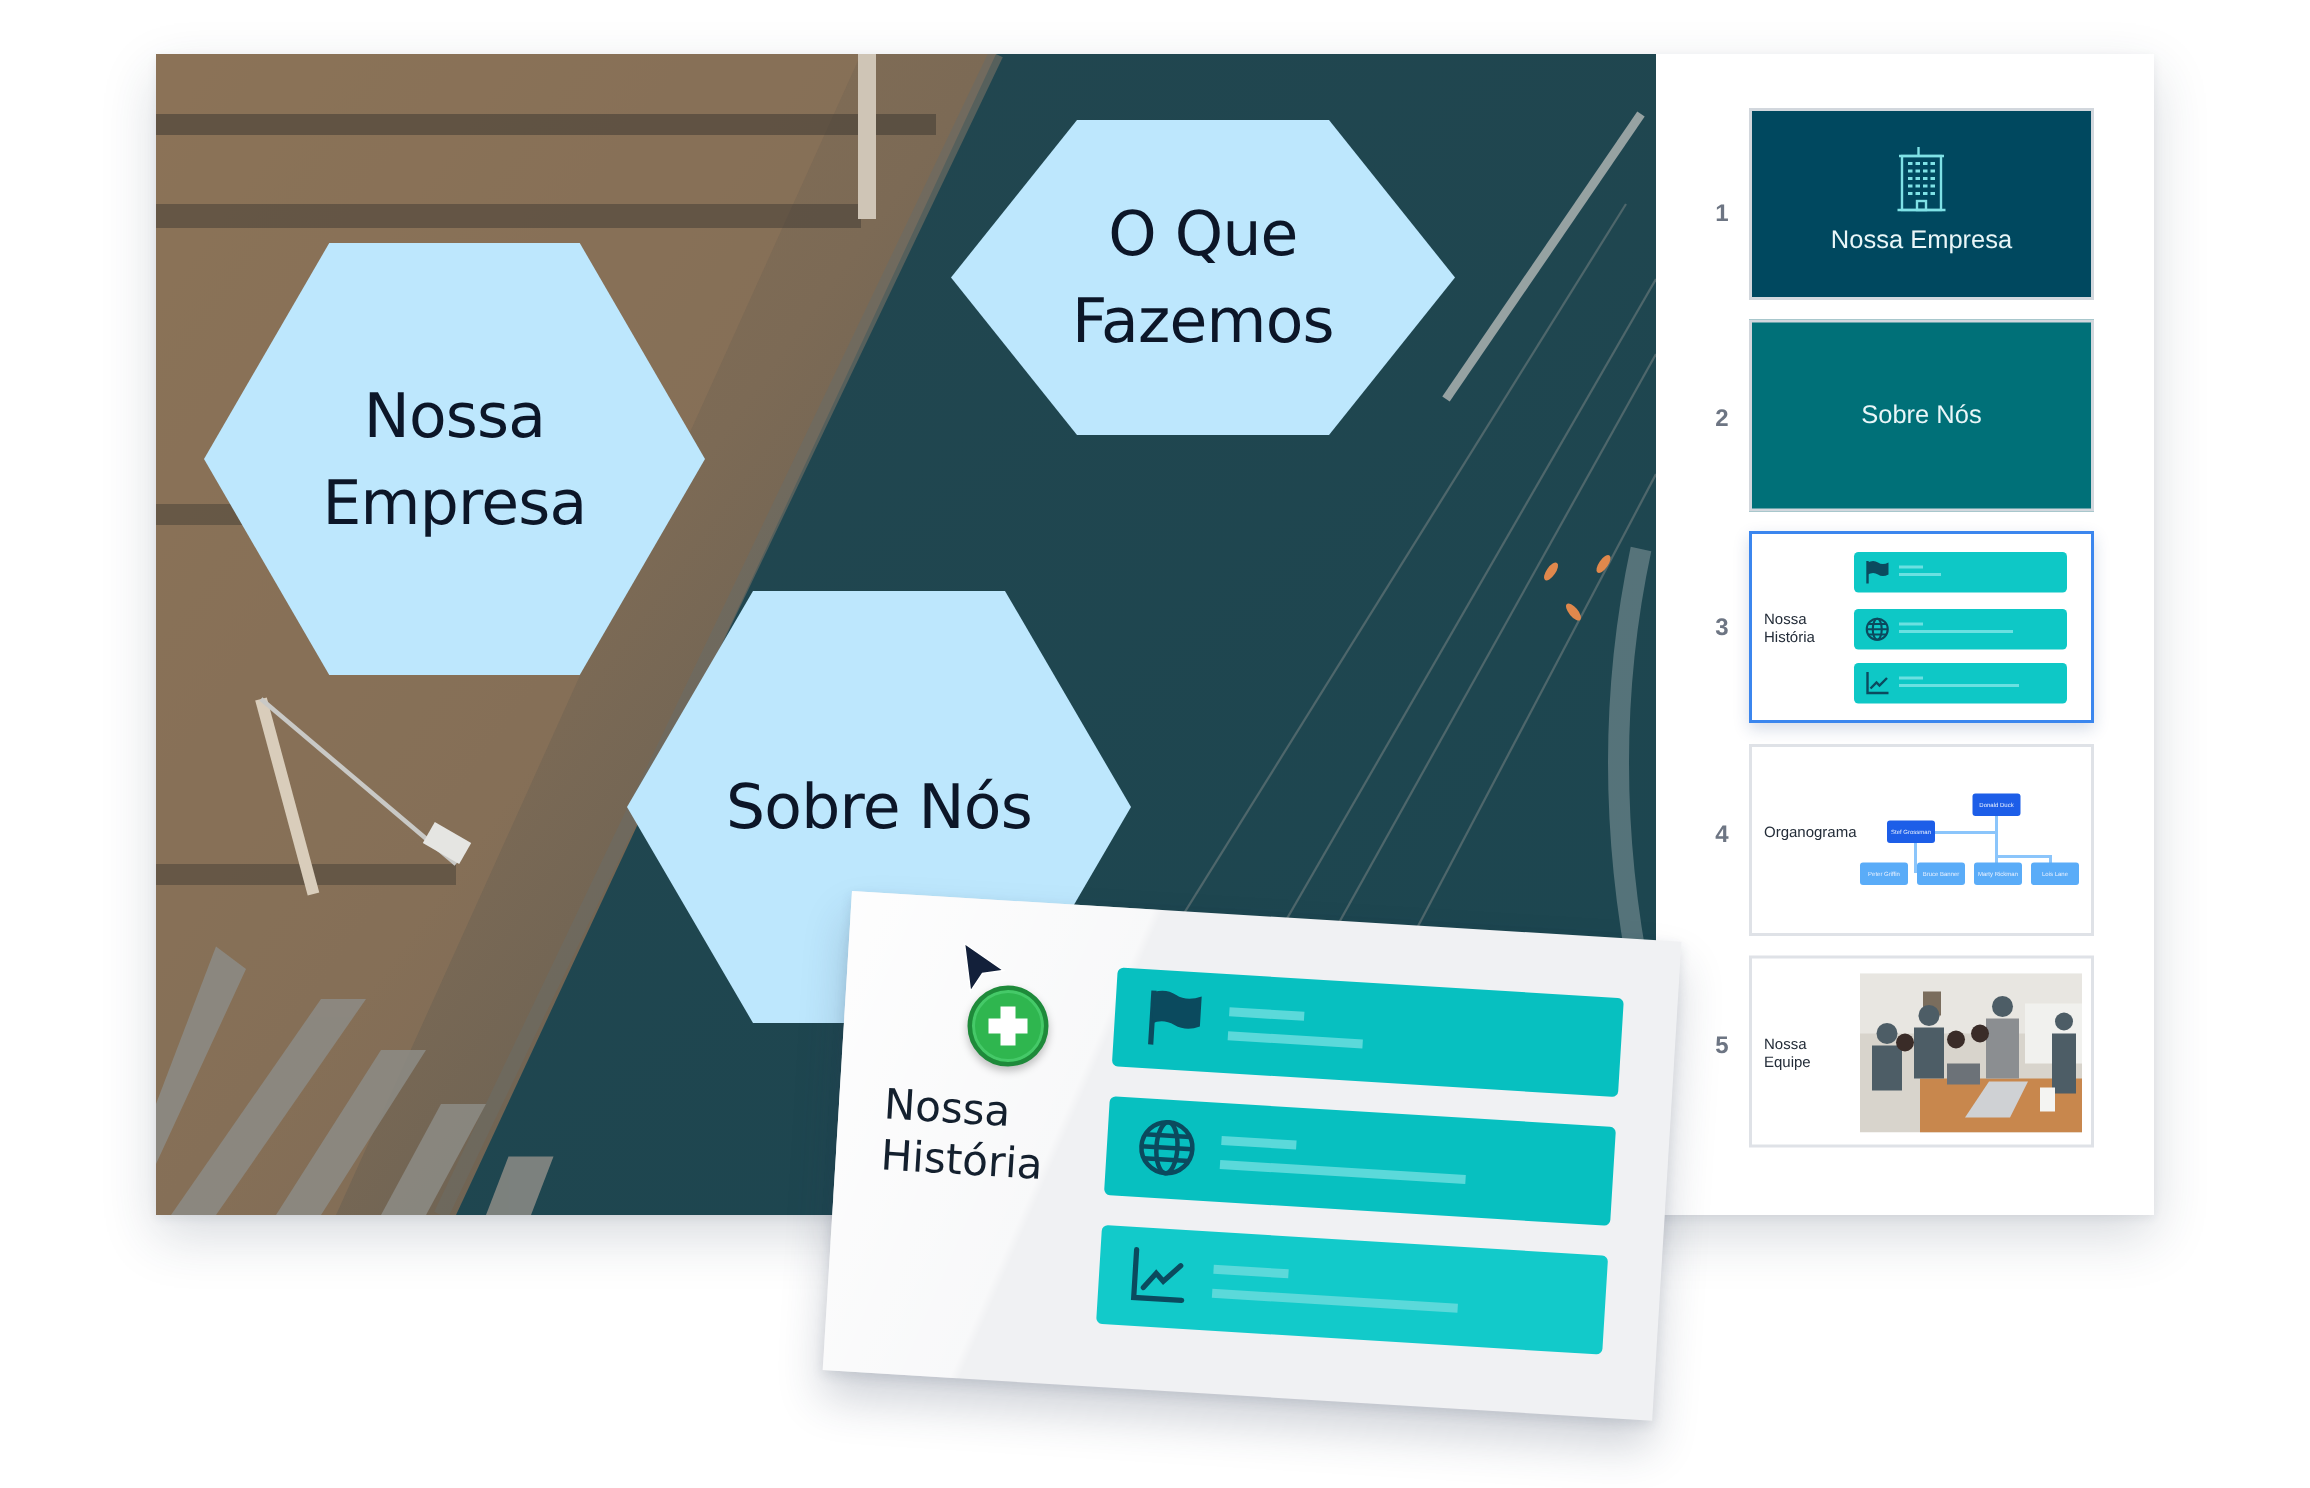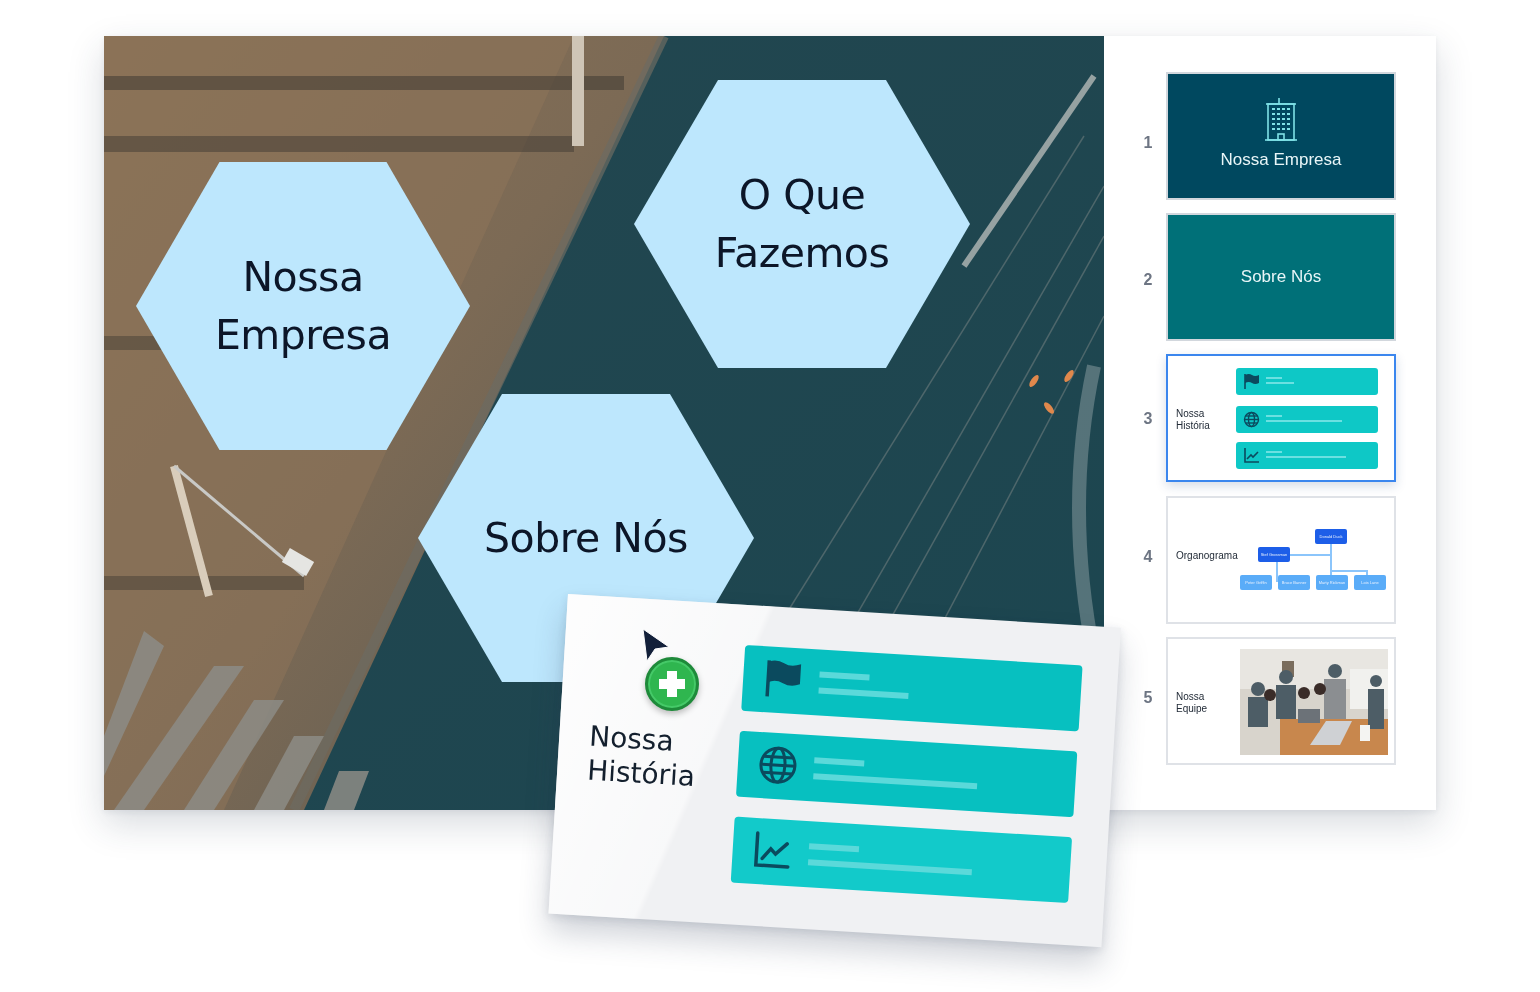--- a/index.html
+++ b/index.html
@@ -157,21 +157,21 @@
         <ellipse cx="965" cy="340" rx="3" ry="7" transform="rotate(35 965 340)"></ellipse>
         <ellipse cx="945" cy="372" rx="3" ry="7" transform="rotate(-40 945 372)"></ellipse>
       </g>
       <path d="M990 330 Q 960 470 990 620" stroke="#8ea0a3" stroke-width="14" fill="none" opacity="0.5"></path>
     </svg>
 
     <div class="hexagon" style="left:32px; top:126px; width:334px; height:288px;">
       <span class="hex-label">Nossa
 Empresa</span>
     </div>
-    <div class="hexagon" style="left:530px; top:44px; width:336px; height:288px;">
+    <div class="hexagon" style="left:530px; top:44px; width:336px; height:210px;">
       <span class="hex-label">O Que
 Fazemos</span>
     </div>
     <div class="hexagon" style="left:314px; top:358px; width:336px; height:288px;">
       <span class="hex-label">Sobre Nós</span>
     </div>
   </div>
 
   <div class="slide-panel">
 

